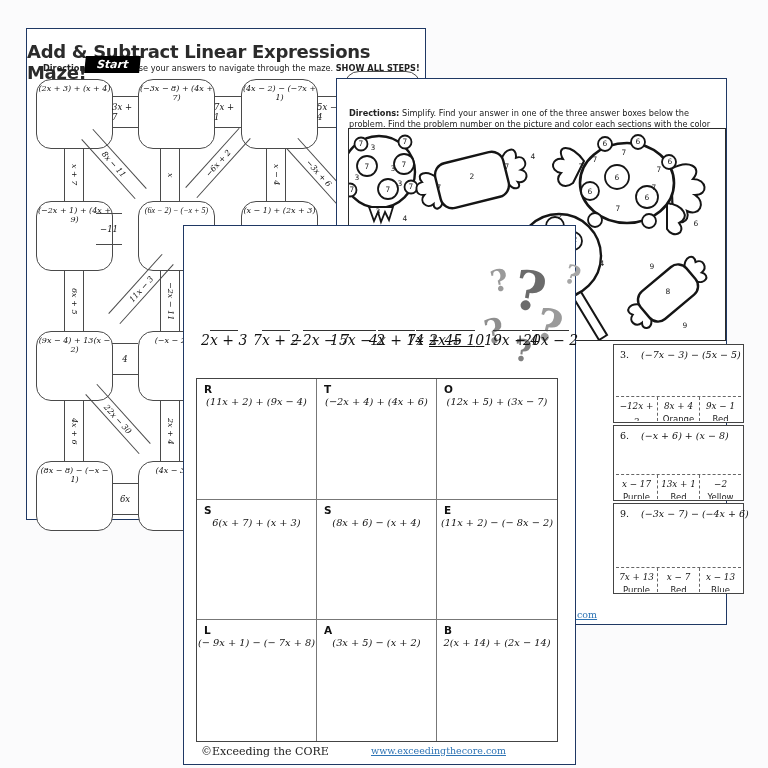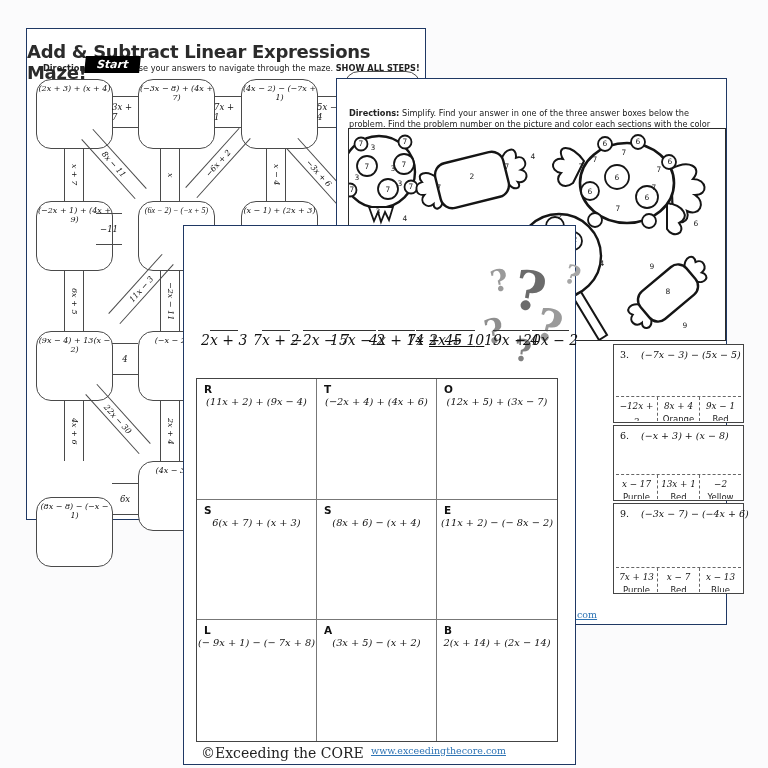--- a/index.html
+++ b/index.html
@@ -59,42 +59,42 @@
   .blank .mid{border-top:1px solid #333;padding-top:1px;}
   #riddle-grid{position:absolute;left:12px;top:152px;width:362px;height:364px;display:grid;
                grid-template-columns:repeat(3,1fr);grid-template-rows:repeat(3,1fr);
                border:1.3px solid #444;box-sizing:border-box;background:#fff;}
   .r-cell{position:relative;border-right:1px solid #777;border-bottom:1px solid #777;}
   .r-cell:nth-child(3n){border-right:none;}
   .r-cell:nth-child(n+7){border-bottom:none;}
   .r-letter{position:absolute;left:7px;top:4px;font-size:10.5px;font-weight:bold;
             font-family:"DejaVu Sans",sans-serif;font-style:normal;color:#111;}
   .r-expr{display:block;text-align:center;margin-top:17px;font-size:9.8px;color:#111;}
-  .rd-footer-copy{position:absolute;left:17px;top:519px;font-size:14px;font-family:"DejaVu Serif",serif;color:#222;}
+  .rd-footer-copy{position:absolute;left:17px;top:519px;font-size:11px;font-family:"DejaVu Serif",serif;color:#222;}
   .rd-footer-link{position:absolute;left:187px;top:519px;font-size:9.5px;font-family:"DejaVu Serif",serif;
                   color:#2e74b5;text-decoration:underline;text-align:right;}
 </style>
 </head>
 <body>
 
 <section class="page" id="maze-page">
   <div class="mz-title">Add &amp; Subtract Linear Expressions Maze!</div>
   <div class="mz-dirs"><b>Directions:</b><span> Simplify.  Use your answers to navigate through the maze.  </span><b>SHOW ALL STEPS!</b></div>
   <div id="start-label">Start</div>
   <div id="maze-canvas">
       <div class="maze-box math" style="left: 9px; top: 50px;">(2x + 3) + (x + 4)</div>
       <div class="maze-box math" style="left: 111px; top: 50px;">(−3x − 8) + (4x + 7)</div>
       <div class="maze-box math" style="left: 214px; top: 50px;">(4x − 2) − (−7x + 1)</div>
       <div class="maze-box math" style="left: 317px; top: 42px;"></div>
       <div class="maze-box math" style="left: 9px; top: 172px;">(−2x + 1) + (4x + 9)</div>
       <div class="maze-box math" style="left: 111px; top: 172px; font-family: Liberation Serif, serif;">(6x − 2) − (−x + 5)</div>
       <div class="maze-box math" style="left: 214px; top: 172px;">(x − 1) + (2x + 3)</div>
       <div class="maze-box math" style="left: 9px; top: 302px;">(9x − 4) + 13(x − 2)</div>
       <div class="maze-box math" style="left: 111px; top: 302px;">(−x − 2) −</div>
-      <div class="maze-box math" style="left: 9px; top: 432px; margin-top: 36px;">(8x − 8) − (−x − 1)</div>
+      <div class="maze-box math" style="left: 9px; top: 432px;">(8x − 8) − (−x − 1)</div>
       <div class="maze-box math" style="left: 111px; top: 432px;">(4x − 3) −</div>
       <div class="conn-h math" style="left: 85px; top: 67px; width: 26px;">3x + 7</div>
       <div class="conn-h math" style="left: 187px; top: 67px; width: 27px;">7x + 1</div>
       <div class="conn-h math" style="left: 290px; top: 67px; width: 27px;">5x − 4</div>
       <div class="conn-h math" style="left: 69px; top: 184px; width: 26px; font-style: italic;">−11</div>
       <div class="conn-h math" style="left: 85px; top: 314px; width: 26px;">4</div>
       <div class="conn-h math" style="left: 85px; top: 454px; width: 26px;">6x</div>
       <div class="conn-v math" style="left: 37px; top: 120px; height: 52px;">
         <span>x + 7</span>
       </div>
@@ -231,21 +231,21 @@
             <span class="ans-expr math">8x + 4</span>
             <span class="ans-color">Orange</span>
           </div>
           <div class="ans-cell">
             <span class="ans-expr math">9x − 1</span>
             <span class="ans-color">Red</span>
           </div>
         </div>
       </div>
       <div class="cp-problem" style="top: 346px; height: 76px;">
-        <div class="prob-line math"><span class="prob-num">6.</span><span>(−x + 3) + (x − 8)</span></div>
+        <div class="prob-line math"><span class="prob-num">6.</span><span>(−x + 6) + (x − 8)</span></div>
         <div class="ans-strip">
           <div class="ans-cell">
             <span class="ans-expr math">x − 17</span>
             <span class="ans-color">Purple</span>
           </div>
           <div class="ans-cell">
             <span class="ans-expr math">13x + 1</span>
             <span class="ans-color">Red</span>
           </div>
           <div class="ans-cell">

